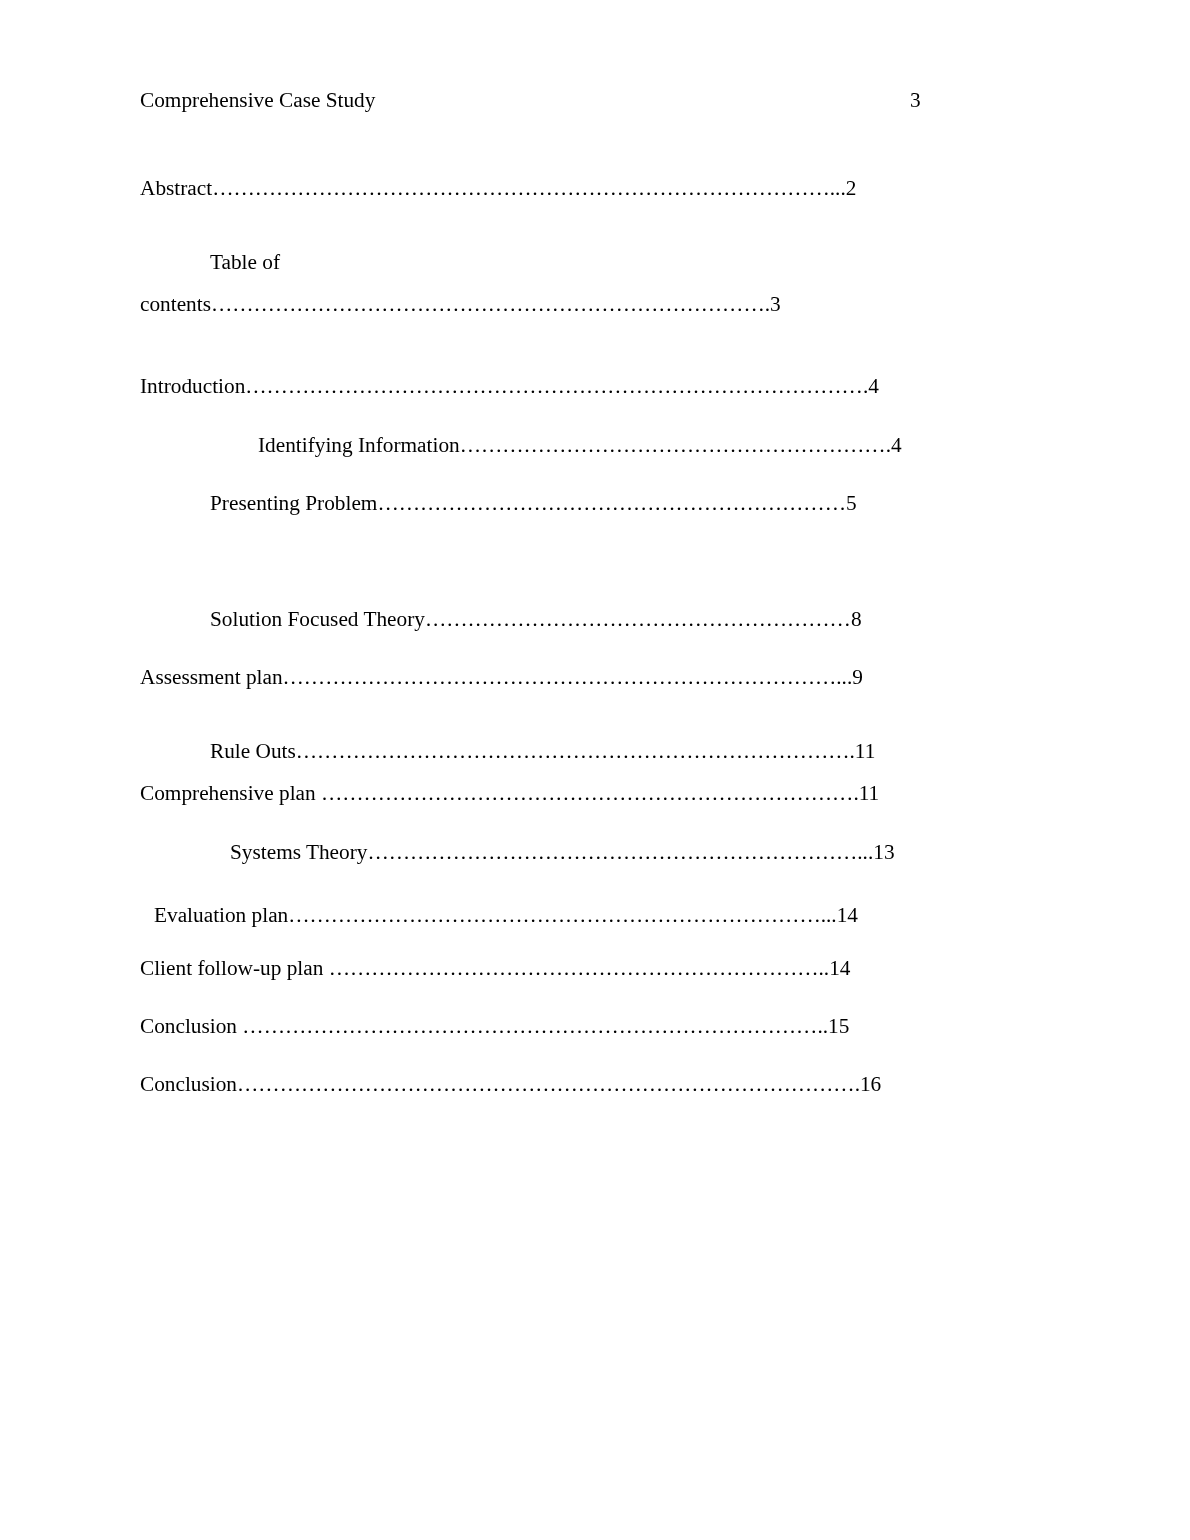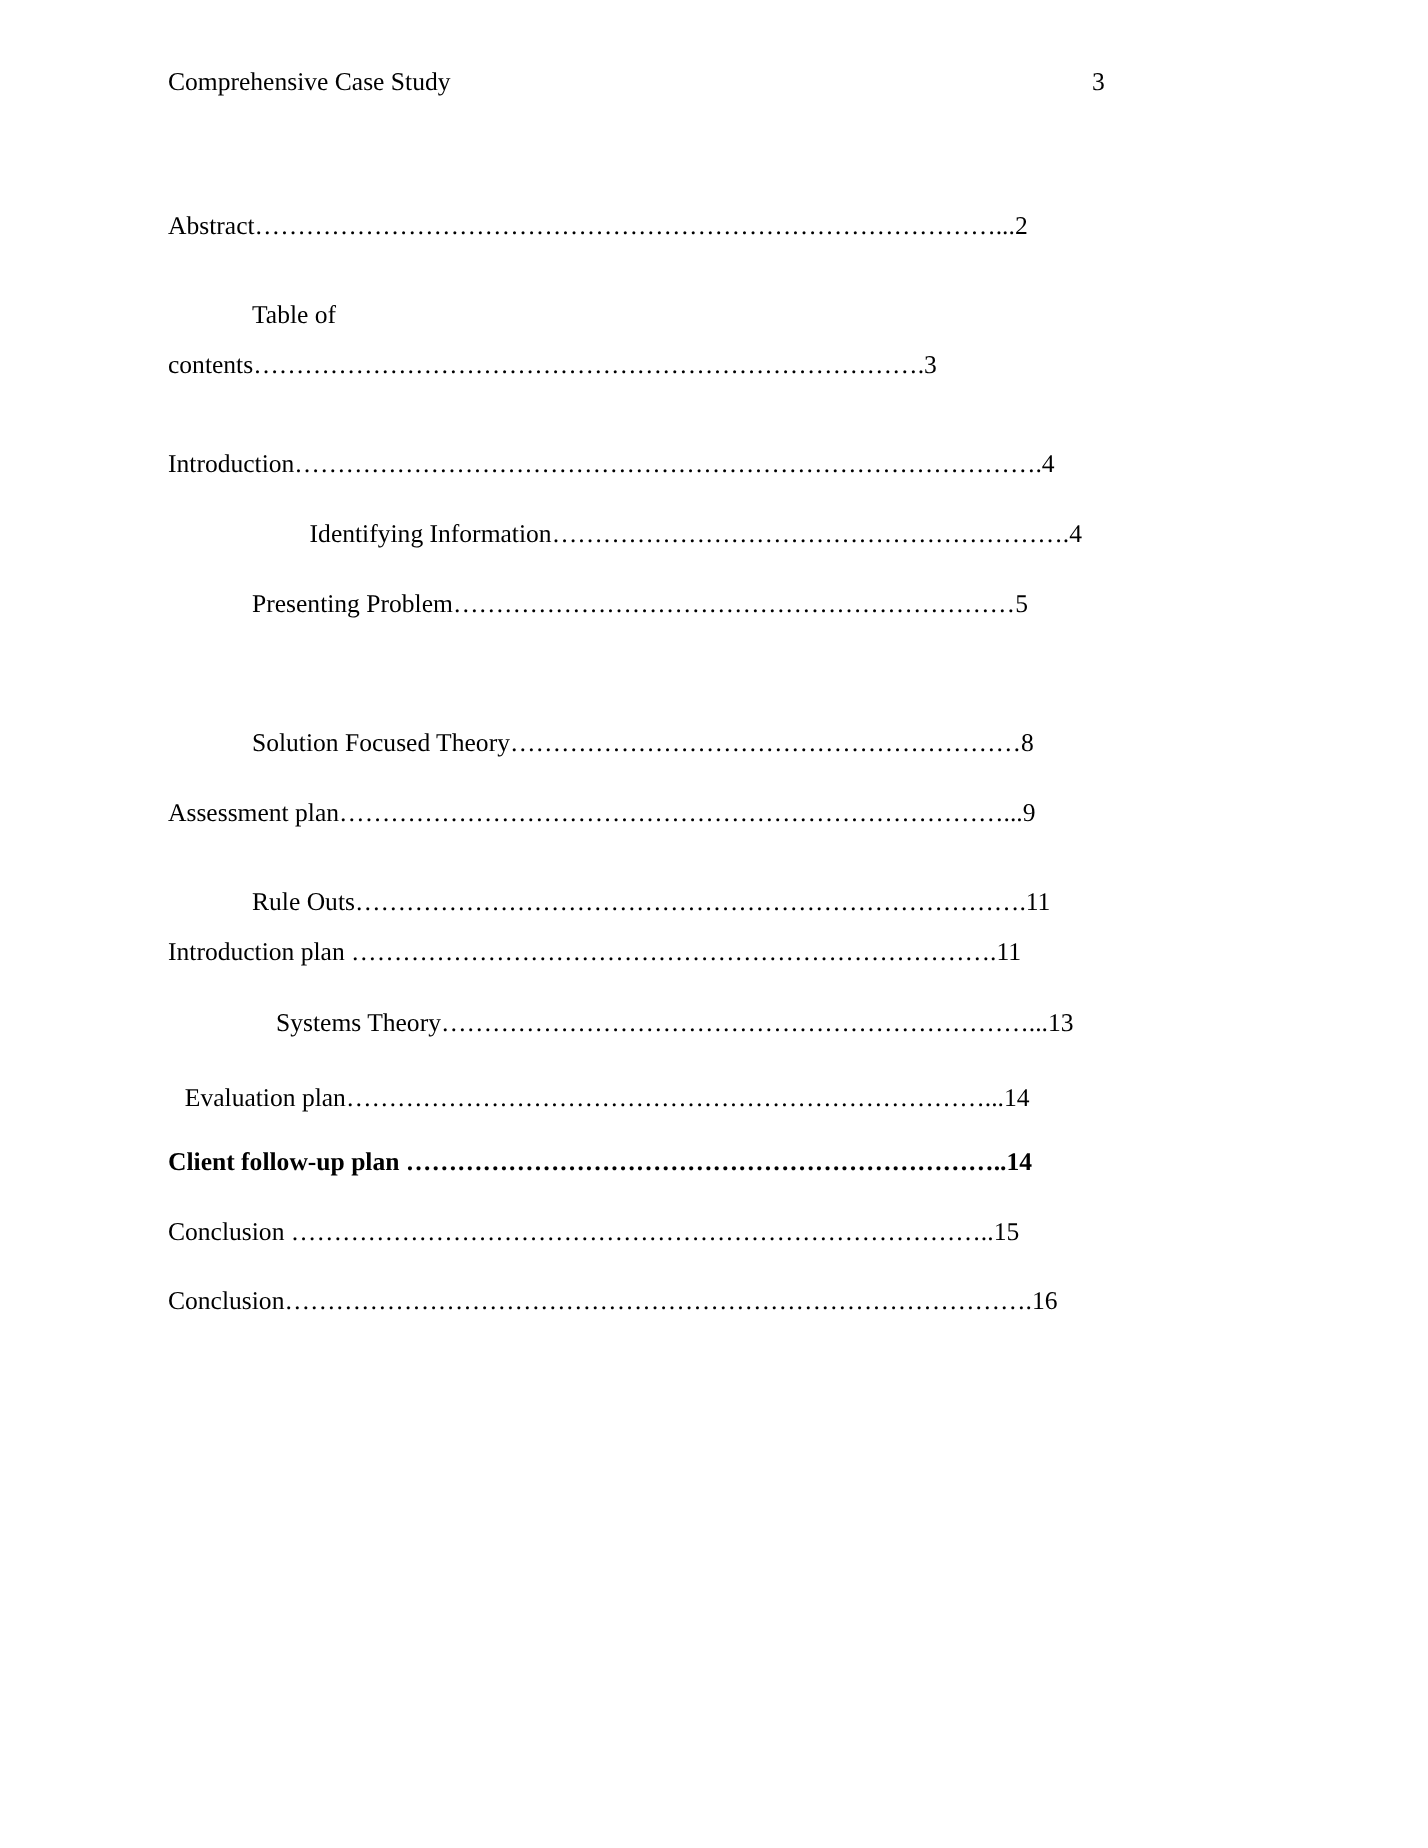--- a/index.html
+++ b/index.html
@@ -18,21 +18,21 @@
     }
     .page {
       position: absolute;
       left: 0; top: 0;
       width: 1190px;
       height: 1540px;
       background: #ffffff;
     }
     .header {
       position: absolute;
-      top: 56px;
+      top: 88px;
       left: 140px;
       width: 790px;
       height: 28px;
     }
     .header-title {
       position: absolute;
       left: 0;
       top: 0;
       white-space: nowrap;
     }
@@ -93,32 +93,32 @@
 
   <div class="toc-line" style="top:663px;">
     <span>Assessment plan</span><span>……………………………………………………………………...</span><span>9</span>
   </div>
 
   <div class="toc-line indent" style="top:721px;margin-top:16px;">
     <span>Rule Outs</span><span>…………………………………………………………………….</span><span>11</span>
   </div>
 
   <div class="toc-line" style="top:779px;">
-    <span>Introduction plan </span><span>………………………………………………………………….</span><span>11</span>
+    <span>Comprehensive plan </span><span>………………………………………………………………….</span><span>11</span>
   </div>
 
   <div class="toc-line indent" style="top:838px;margin-left:20px;">
     <span>Systems Theory</span><span>……………………………………………………………...</span><span>13</span>
   </div>
 
   <div class="toc-line" style="top:901px;margin-left:14px;">
     <span>Evaluation plan</span><span>…………………………………………………………………...</span><span>14</span>
   </div>
 
-  <div class="toc-line" style="top:954px;font-weight:bold;">
+  <div class="toc-line" style="top:954px;">
     <span>Client follow-up plan </span><span>……………………………………………………………..</span><span>14</span>
   </div>
 
   <div class="toc-line" style="top:1012px;">
     <span>Conclusion </span><span>………………………………………………………………………..</span><span>15</span>
   </div>
 
   <div class="toc-line" style="top:1070px;">
     <span>Conclusion</span><span>…………………………………………………………………………….</span><span>16</span>
   </div>

